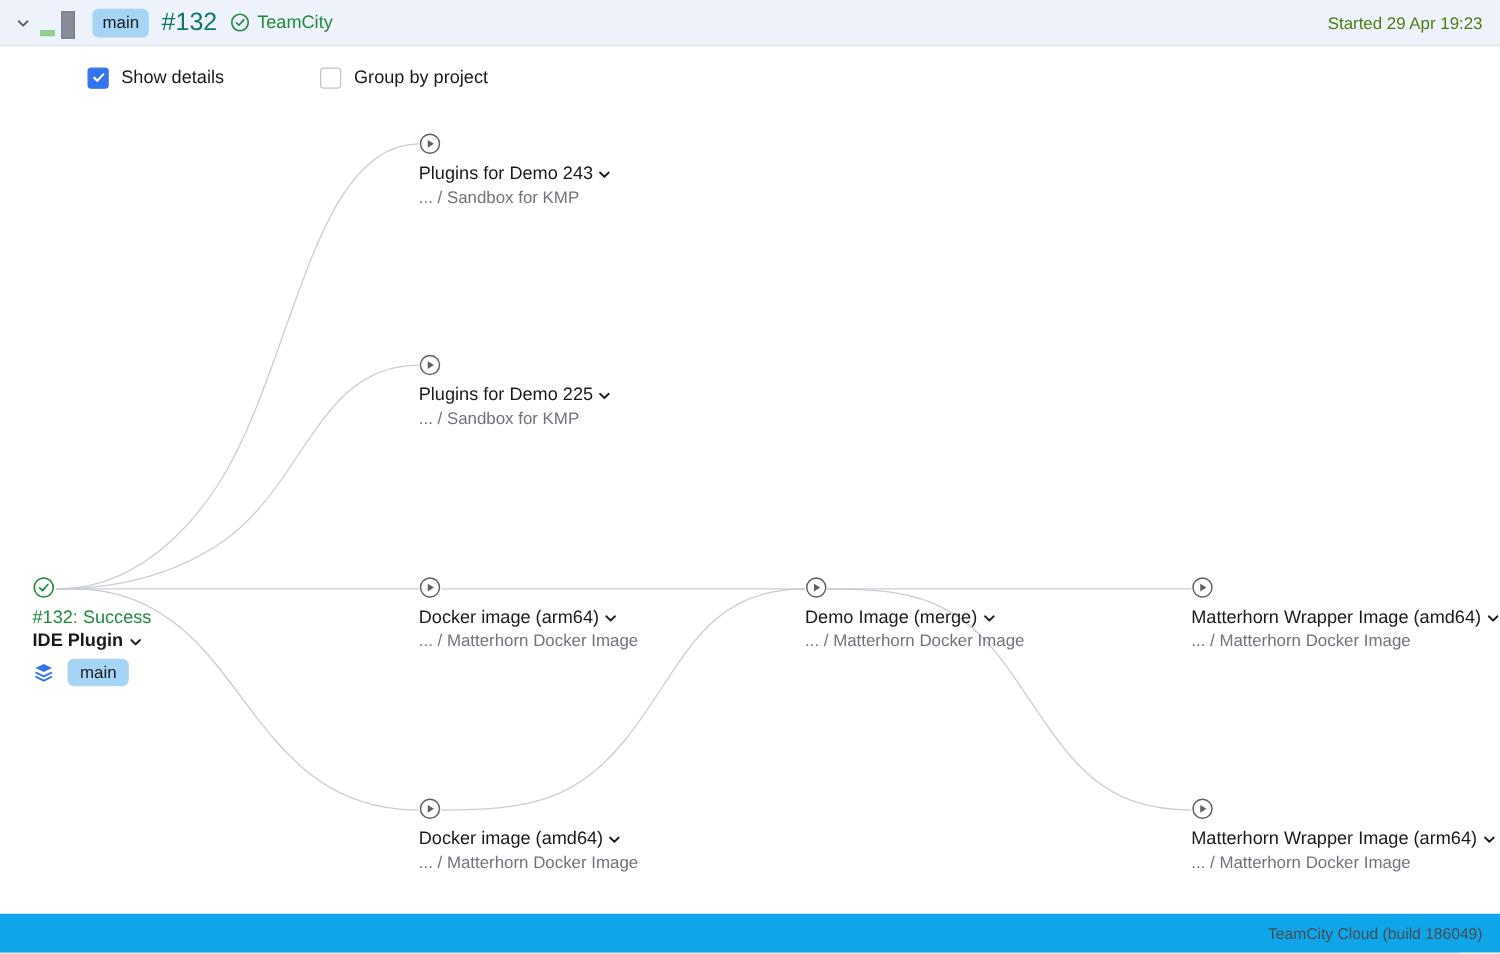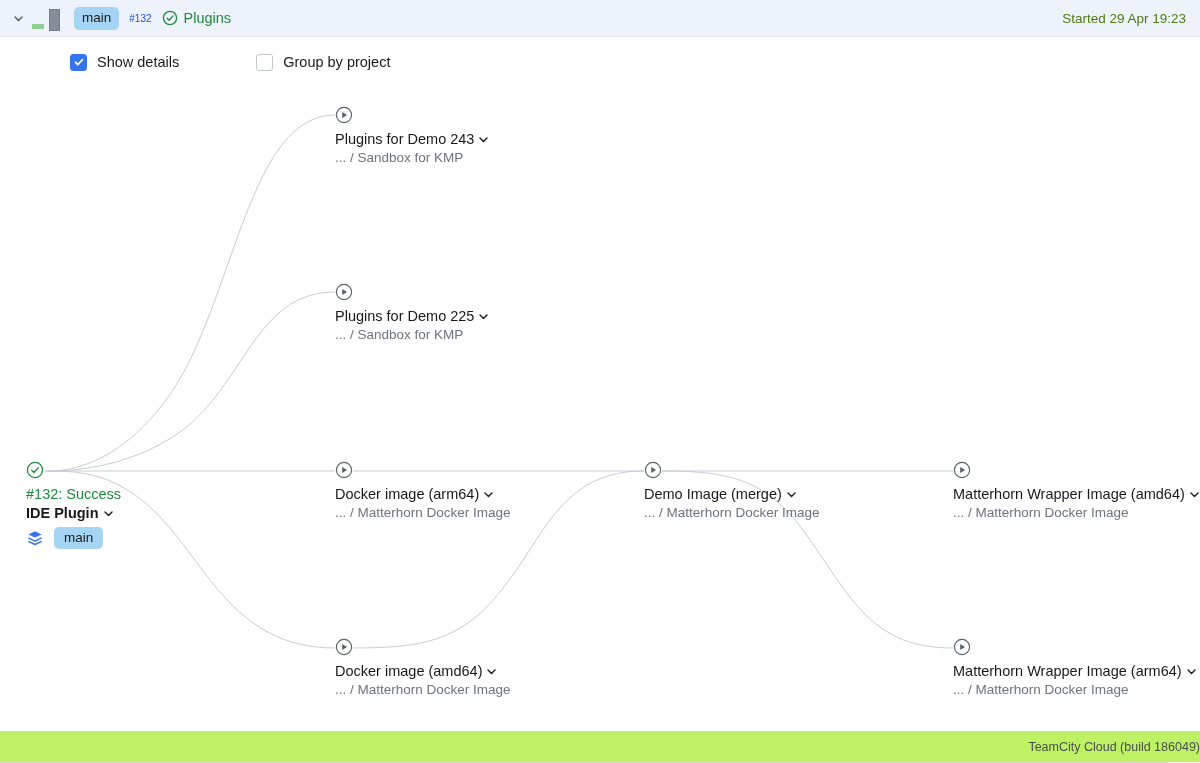--- a/index.html
+++ b/index.html
@@ -57,21 +57,21 @@
     color: #1a1a1a;
     font-size: 13.5px;
     line-height: 18px;
     padding: 2px 8px 3px 8px;
     border-radius: 5px;
     margin-right: 10px;
     white-space: nowrap;
     cursor: pointer;
   }
   .build-num {
-    font-size: 10px; color: #1d4ed8;
+    font-size: 20px; color: #0f766e;
     margin-right: 10px;
     cursor: pointer;
   }
   .status-wrap { display: flex; align-items: center; gap: 6px; cursor: pointer; }
   .status-text { font-size: 14.5px; color: #1f8a3c; }
   .hdr-right {
     margin-left: auto;
     padding-right: 14px;
     font-size: 13.5px;
     color: #4d7c0f;
@@ -155,23 +155,24 @@
     padding: 2px 10px 3px 10px;
     border-radius: 5px;
     cursor: pointer;
   }
 
   
   .footer {
     position: absolute; left: 0; bottom: 0;
     width: 1200px; height: 31px;
     display: flex; align-items: center; justify-content: flex-end;
+    padding-right: 14px;
     font-size: 12.5px;
     color: #4a4d52;
-    background: #bef264;
+    background: #0ea5e9;
   }
 </style>
 </head>
 <body>
 
 <div id="app">
 
   <div class="header">
     <div class="hdr-left">
 
@@ -189,21 +190,21 @@
       <span class="branch-badge">main</span>
       <span class="build-num">#132</span>
 
       <span class="status-wrap">
         <span>
           <svg width="16" height="16" viewBox="0 0 16 16" aria-hidden="true" style="display:block">
             <circle cx="8" cy="8" r="6.6" fill="none" stroke="#1f8a3c" stroke-width="1.3"></circle>
             <path d="M5.1 8.2 L7.1 10.2 L11 5.9" fill="none" stroke="#1f8a3c" stroke-width="1.3" stroke-linecap="round" stroke-linejoin="round"></path>
           </svg>
         </span>
-        <span class="status-text">Plugins</span>
+        <span class="status-text">TeamCity</span>
       </span>
     </div>
 
     <div class="hdr-right">Started 29 Apr 19:23</div>
   </div>
 
   <div class="options">
     <label class="opt">
       <span class="cbox checked">
         <svg width="12" height="12" viewBox="0 0 12 12" aria-hidden="true" style="display:block">

